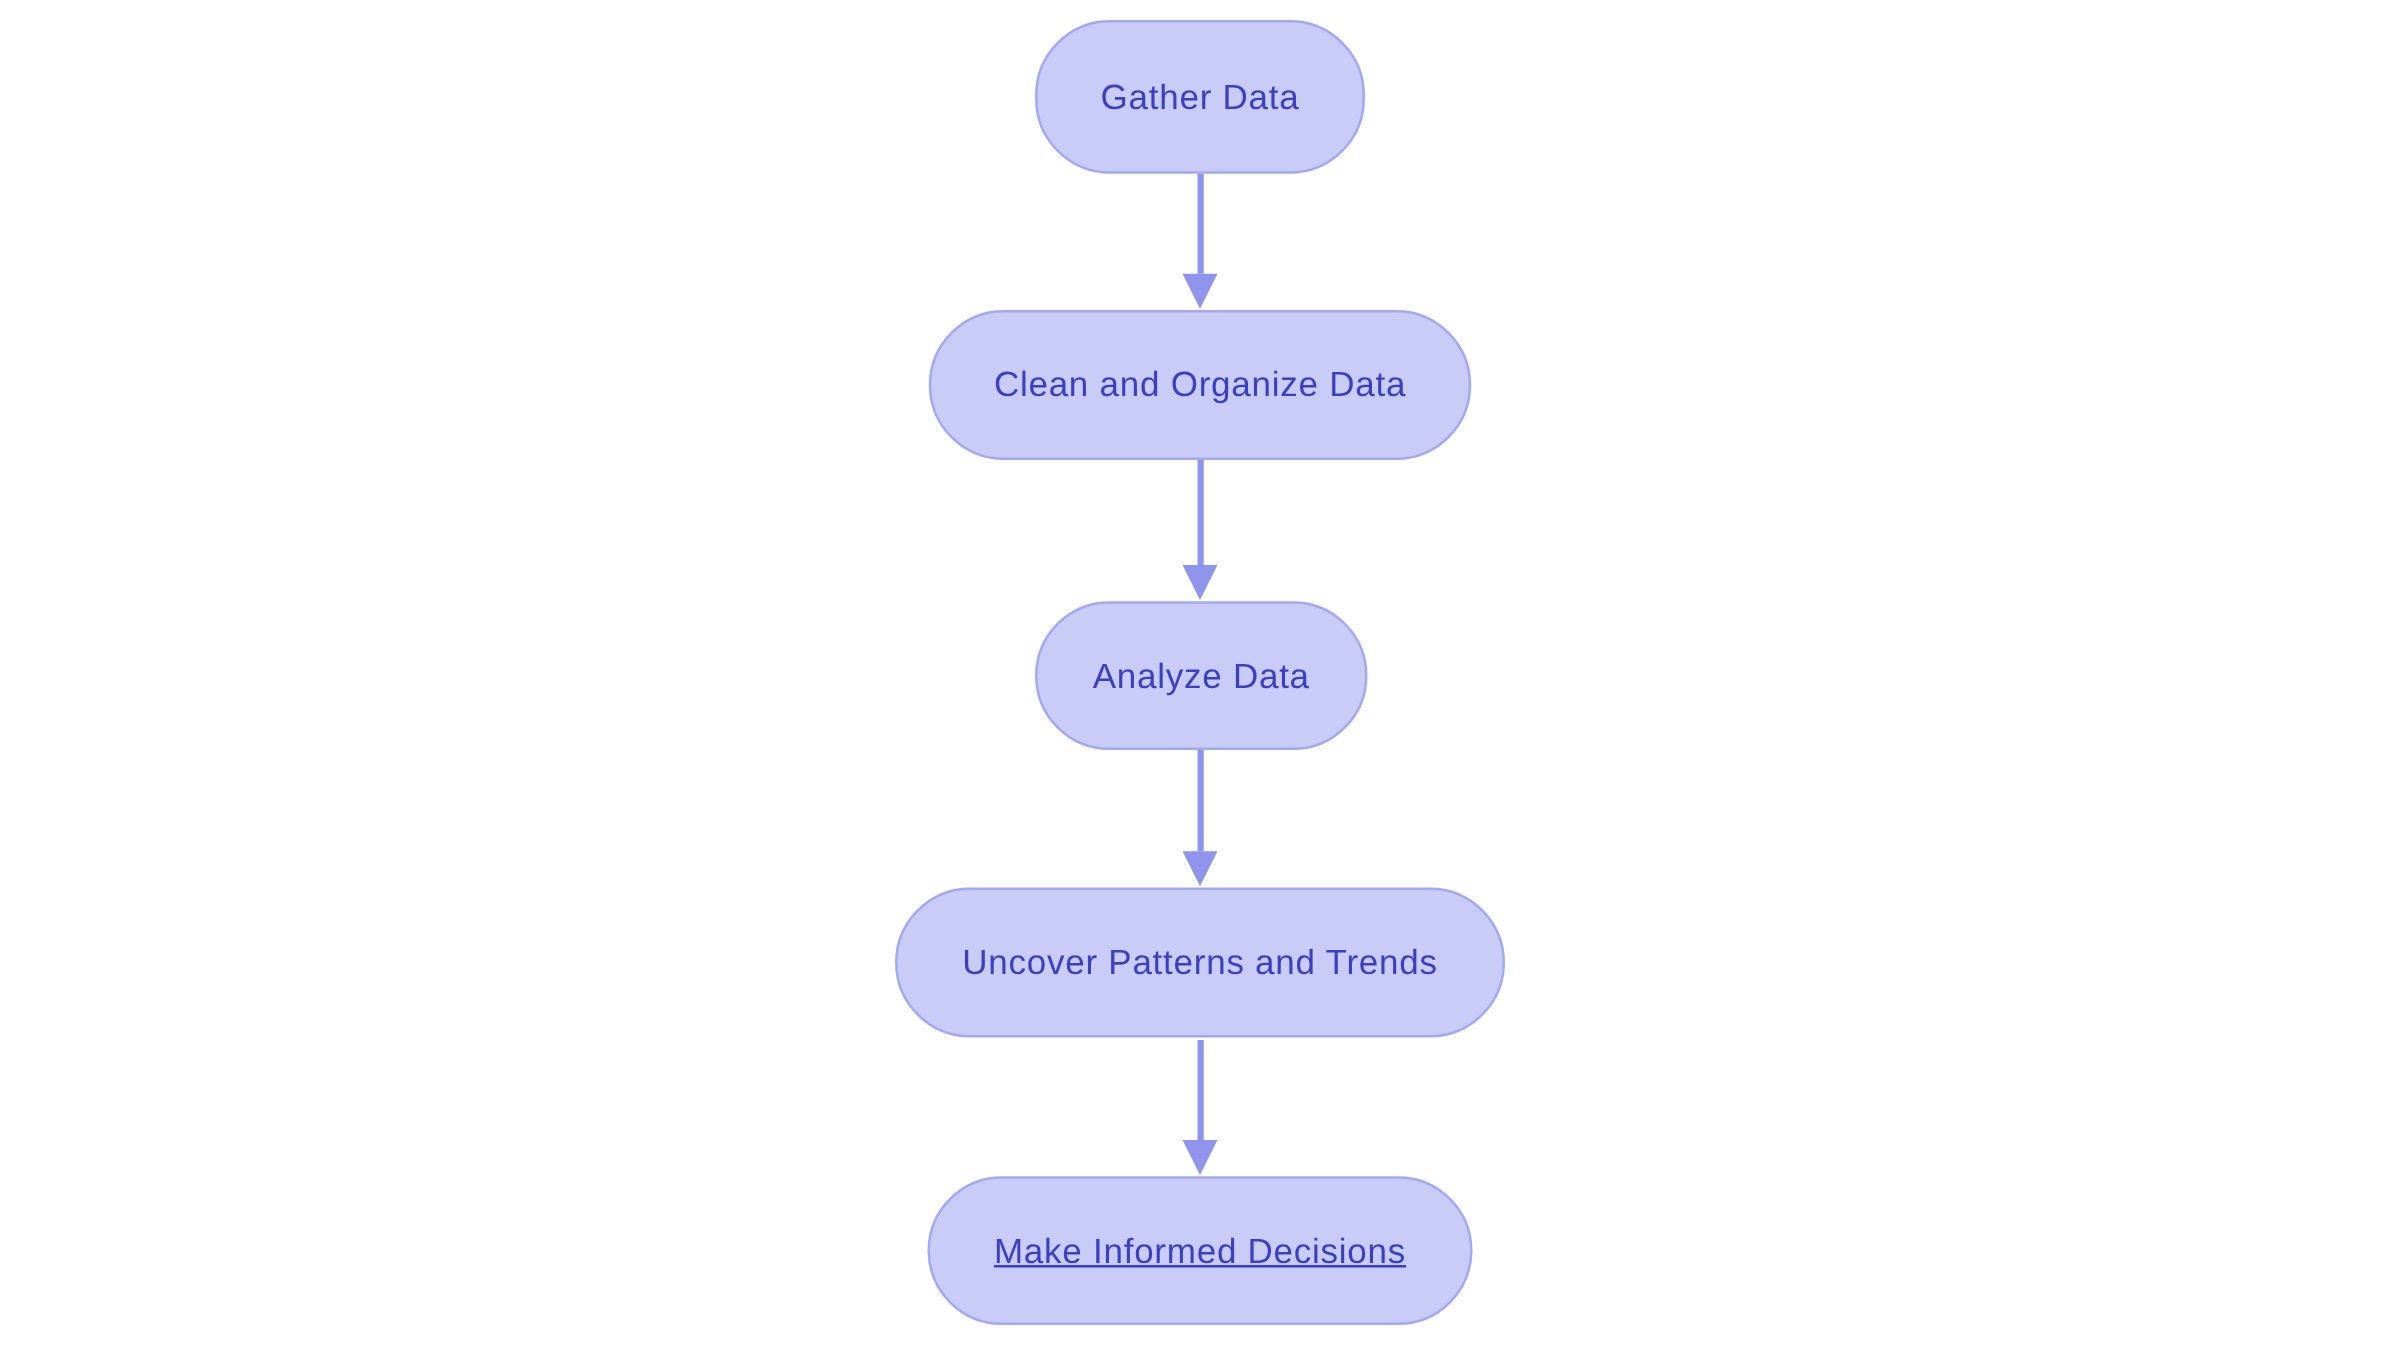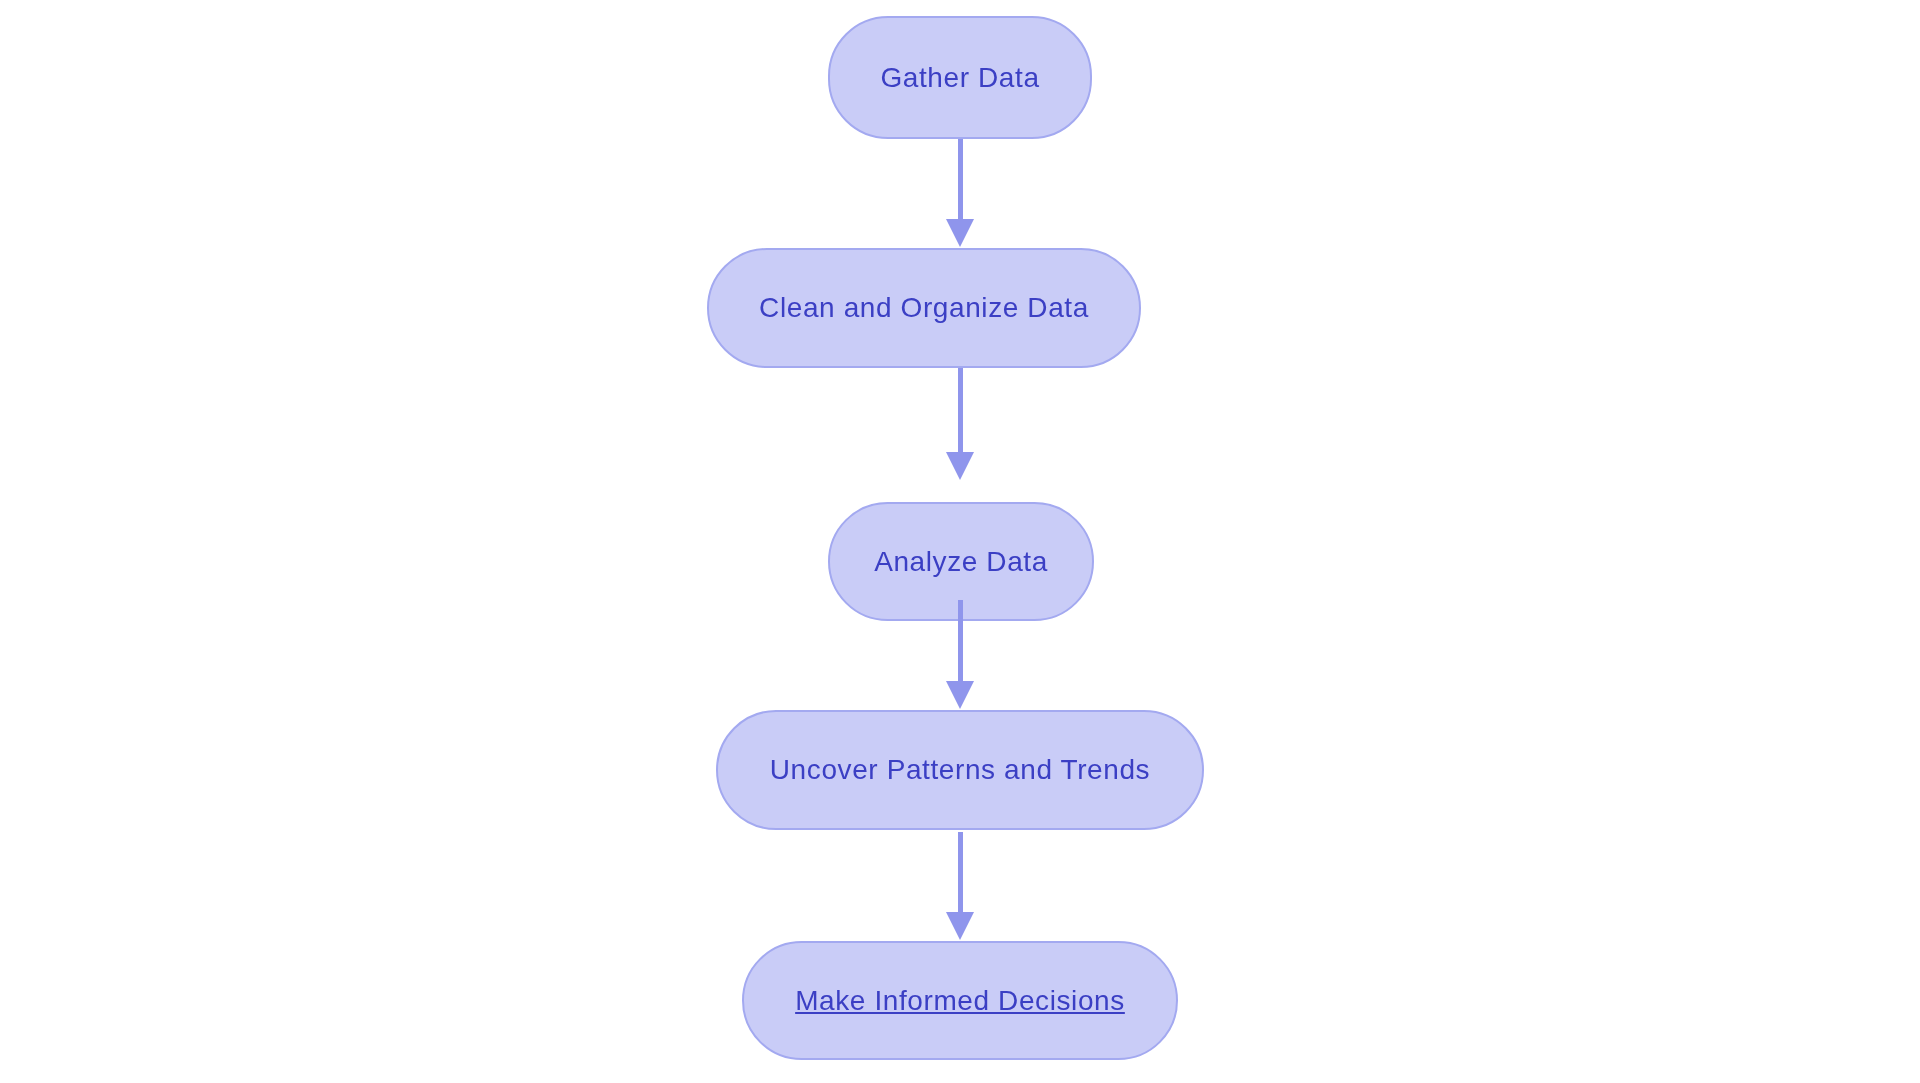--- a/index.html
+++ b/index.html
@@ -31,22 +31,22 @@
     background: var(--node-fill);
     border: 2px solid var(--node-border);
     border-radius: 60px;
     color: var(--node-text);
     font-size: 28px;
     letter-spacing: 0.6px;
     white-space: nowrap;
     text-align: center;
   }
   .node-1 { left: 828px; top: 16px;  width: 264px; height: 123px; }
-  .node-2 { left: 707px; top: 248px; width: 434px; height: 120px; text-align: right; }
-  .node-3 { left: 828px; top: 481px; width: 266px; height: 119px; margin-top: 21px; }
+  .node-2 { left: 743px; top: 248px; width: 434px; height: 120px; text-align: right; }
+  .node-3 { left: 828px; top: 481px; width: 266px; height: 119px; }
   .node-4 { left: 716px; top: 710px; width: 488px; height: 120px; align-items: center; }
   .node-5 { left: 742px; top: 941px; width: 436px; height: 119px; text-decoration: underline; }
 
   .arrow {
     position: absolute;
     left: 946px;
     width: 28px;
     display: flex;
     flex-direction: column;
     align-items: center;

